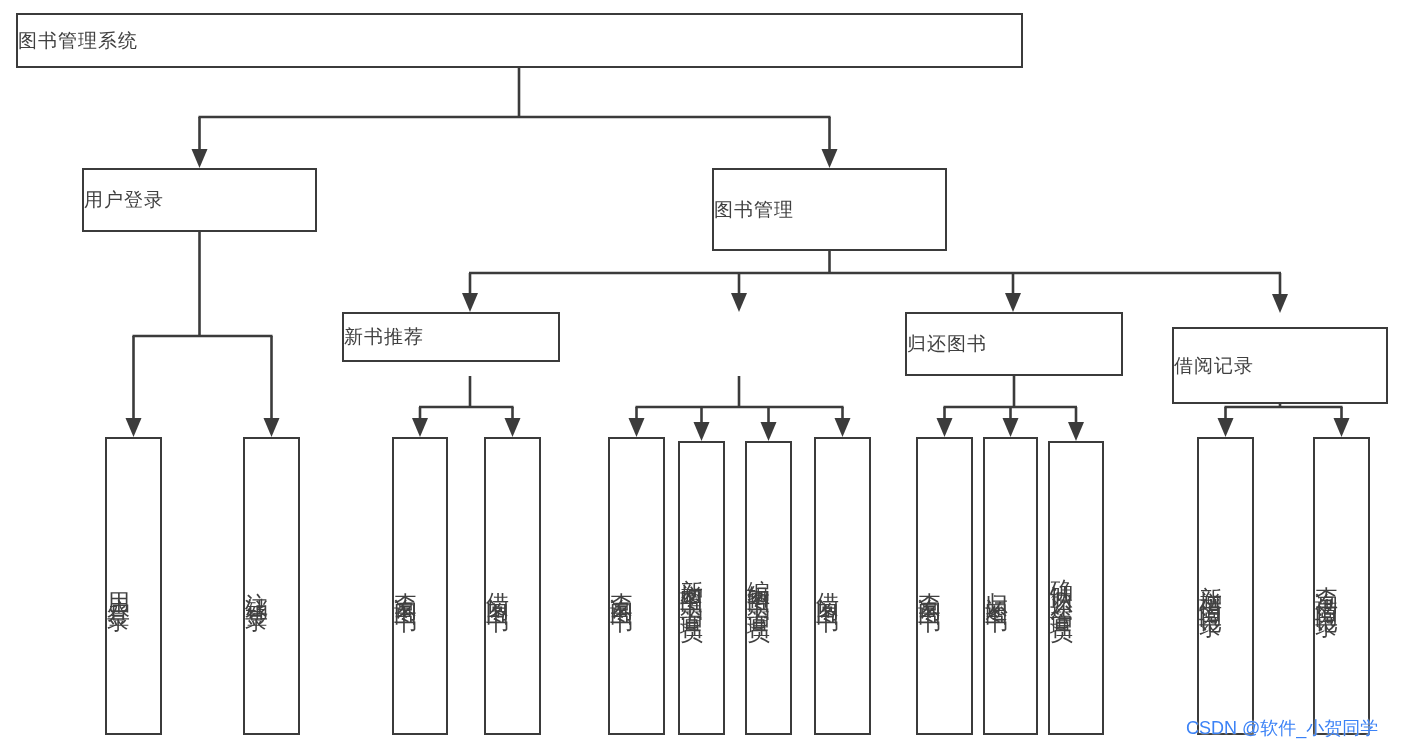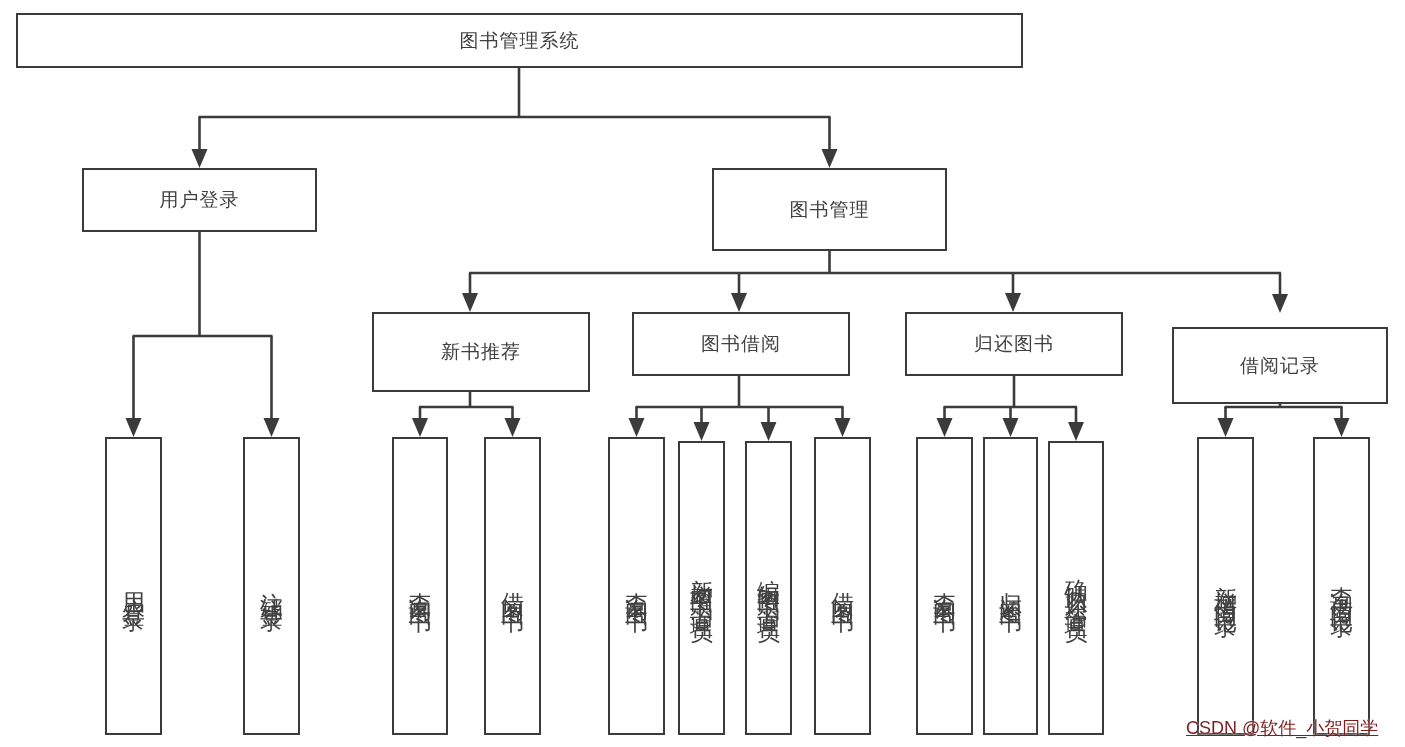--- a/index.html
+++ b/index.html
@@ -19,45 +19,43 @@
   }
   .wires line { stroke: #3b3b3b; stroke-width: 2.6; }
   .wires polygon { fill: #3b3b3b; stroke: none; }
   .hbox, .vbox {
     position: absolute;
     background: #ffffff;
     border: 2.5px solid #3b3b3b;
     box-sizing: border-box;
     display: flex;
     align-items: center;
-    justify-content: center;
     color: #404040;
   }
   .hbox span {
     font-size: 19px;
     letter-spacing: 1px;
     white-space: nowrap;
   }
   .vbox span {
     writing-mode: vertical-rl;
     text-orientation: mixed;
     font-size: 23px;
     letter-spacing: 6px;
     line-height: 1;
     display: block;
   }
   .watermark {
     position: absolute;
     left: 1186px;
     top: 716px;
     font-size: 18px;
-    color: #7f1d1d;
+    color: #3b82f6;
     white-space: nowrap;
     text-shadow: 0 0 2px #ffffff;
-    text-decoration: underline;
   }
 </style>
 </head>
 <body>
 
 <div class="canvas">
 
   <svg class="wires" width="1405" height="747" viewBox="0 0 1405 747" aria-hidden="true">
 
     <g>
@@ -138,25 +136,22 @@
     <span>图书管理系统</span>
   </div>
 
   <div class="hbox" style="left:82px; top:168px; width:235px; height:64px">
     <span>用户登录</span>
   </div>
   <div class="hbox" style="left:712px; top:168px; width:235px; height:83px">
     <span>图书管理</span>
   </div>
 
-  <div class="hbox" style="left:372px; top:312px; width:218px; height:80px">
+  <div class="hbox" style="left:342px; top:312px; width:218px; height:50px">
     <span>新书推荐</span>
-  </div>
-  <div class="hbox" style="left:632px; top:312px; width:218px; height:64px">
-    <span>图书借阅</span>
   </div>
   <div class="hbox" style="left:905px; top:312px; width:218px; height:64px">
     <span>归还图书</span>
   </div>
   <div class="hbox" style="left:1172px; top:327px; width:216px; height:77px">
     <span>借阅记录</span>
   </div>
 
   <div class="vbox" style="left:105px; top:437px; width:57px; height:298px">
     <span>用户登录</span>

